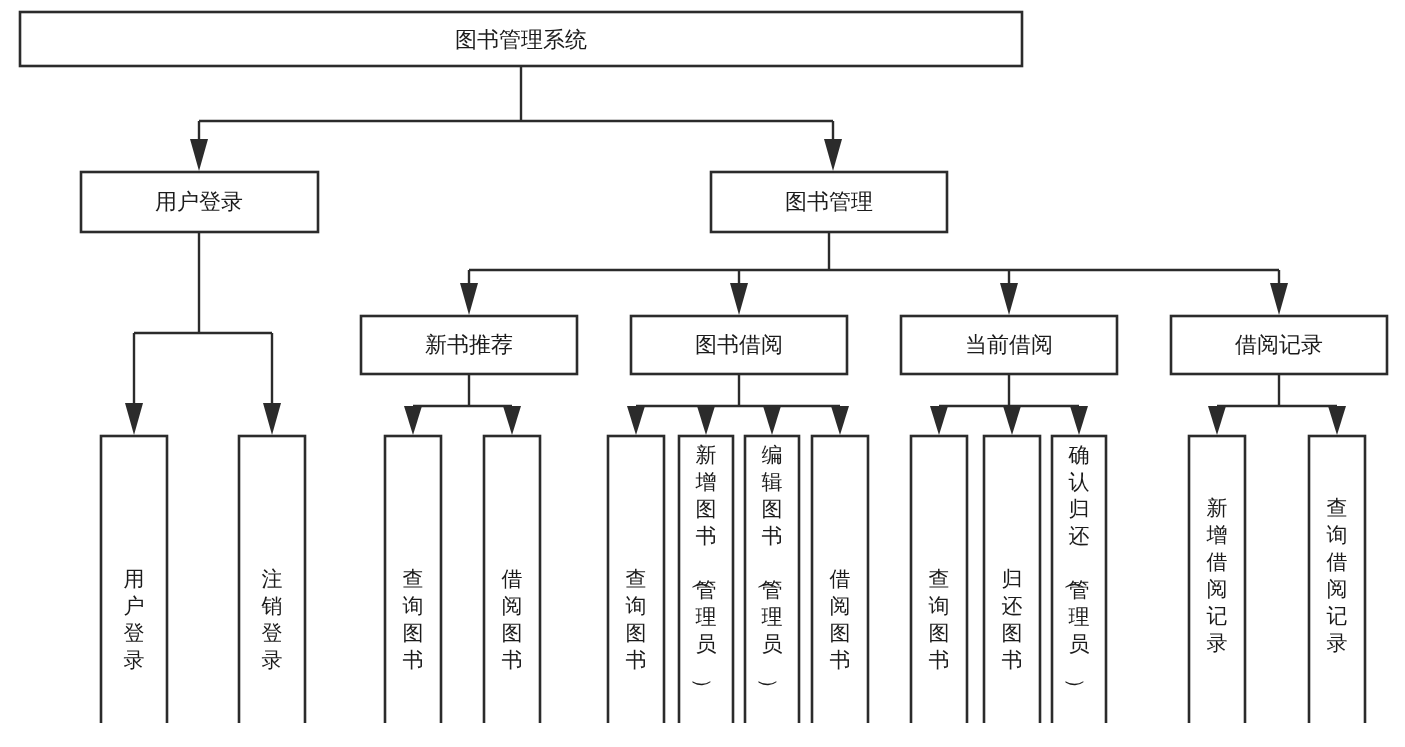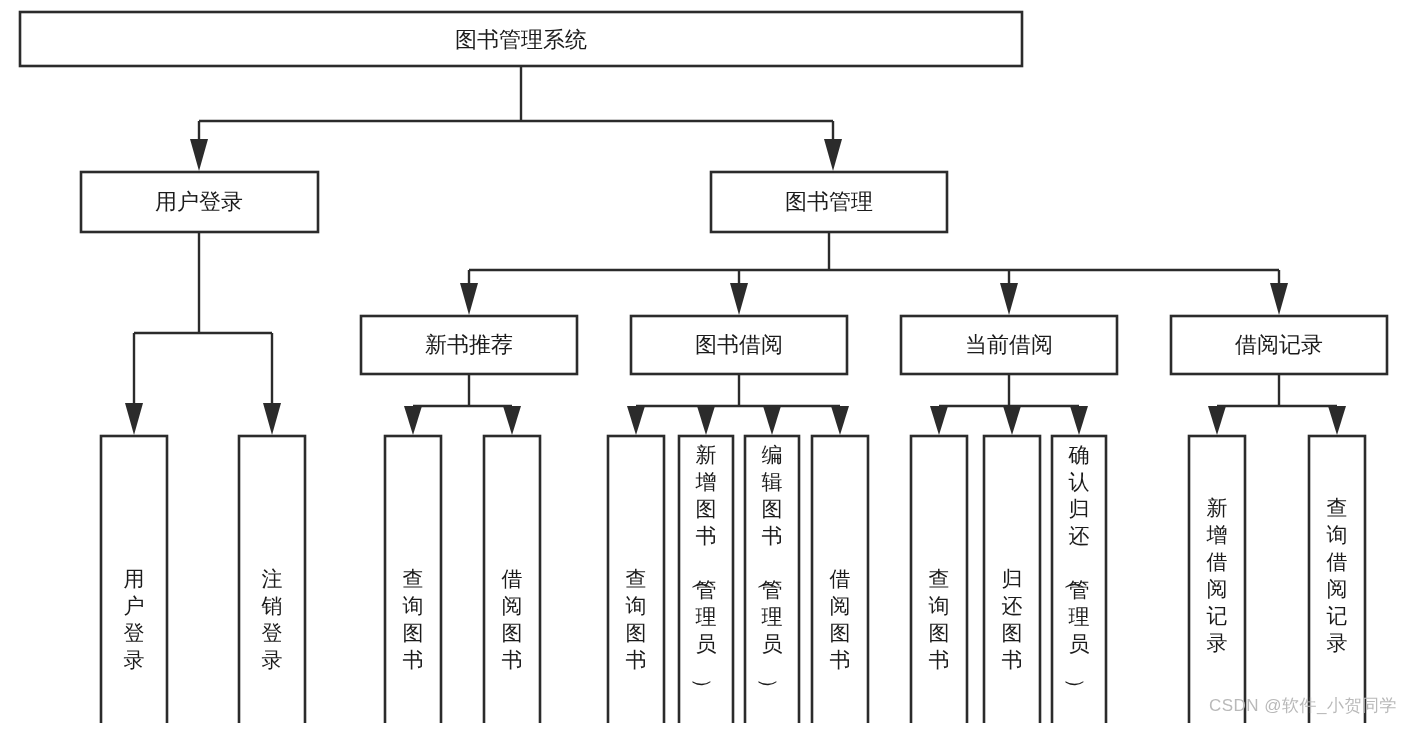--- a/index.html
+++ b/index.html
@@ -232,15 +232,14 @@
       </g>
 
       <g>
         <rect class="node-box" x="1309" y="436" width="56" height="301"></rect>
         <text class="leaf-label" x="1337" y="515"><tspan x="1337" y="515">查</tspan><tspan x="1337" y="542">询</tspan><tspan x="1337" y="569">借</tspan><tspan x="1337" y="596">阅</tspan><tspan x="1337" y="623">记</tspan><tspan x="1337" y="650">录</tspan></text>
       </g>
 
     </g>
   </svg>
 
-  <div class="watermark">CSDN @软件_小贺同学</div>
 
 </div>
 
 </body></html>

